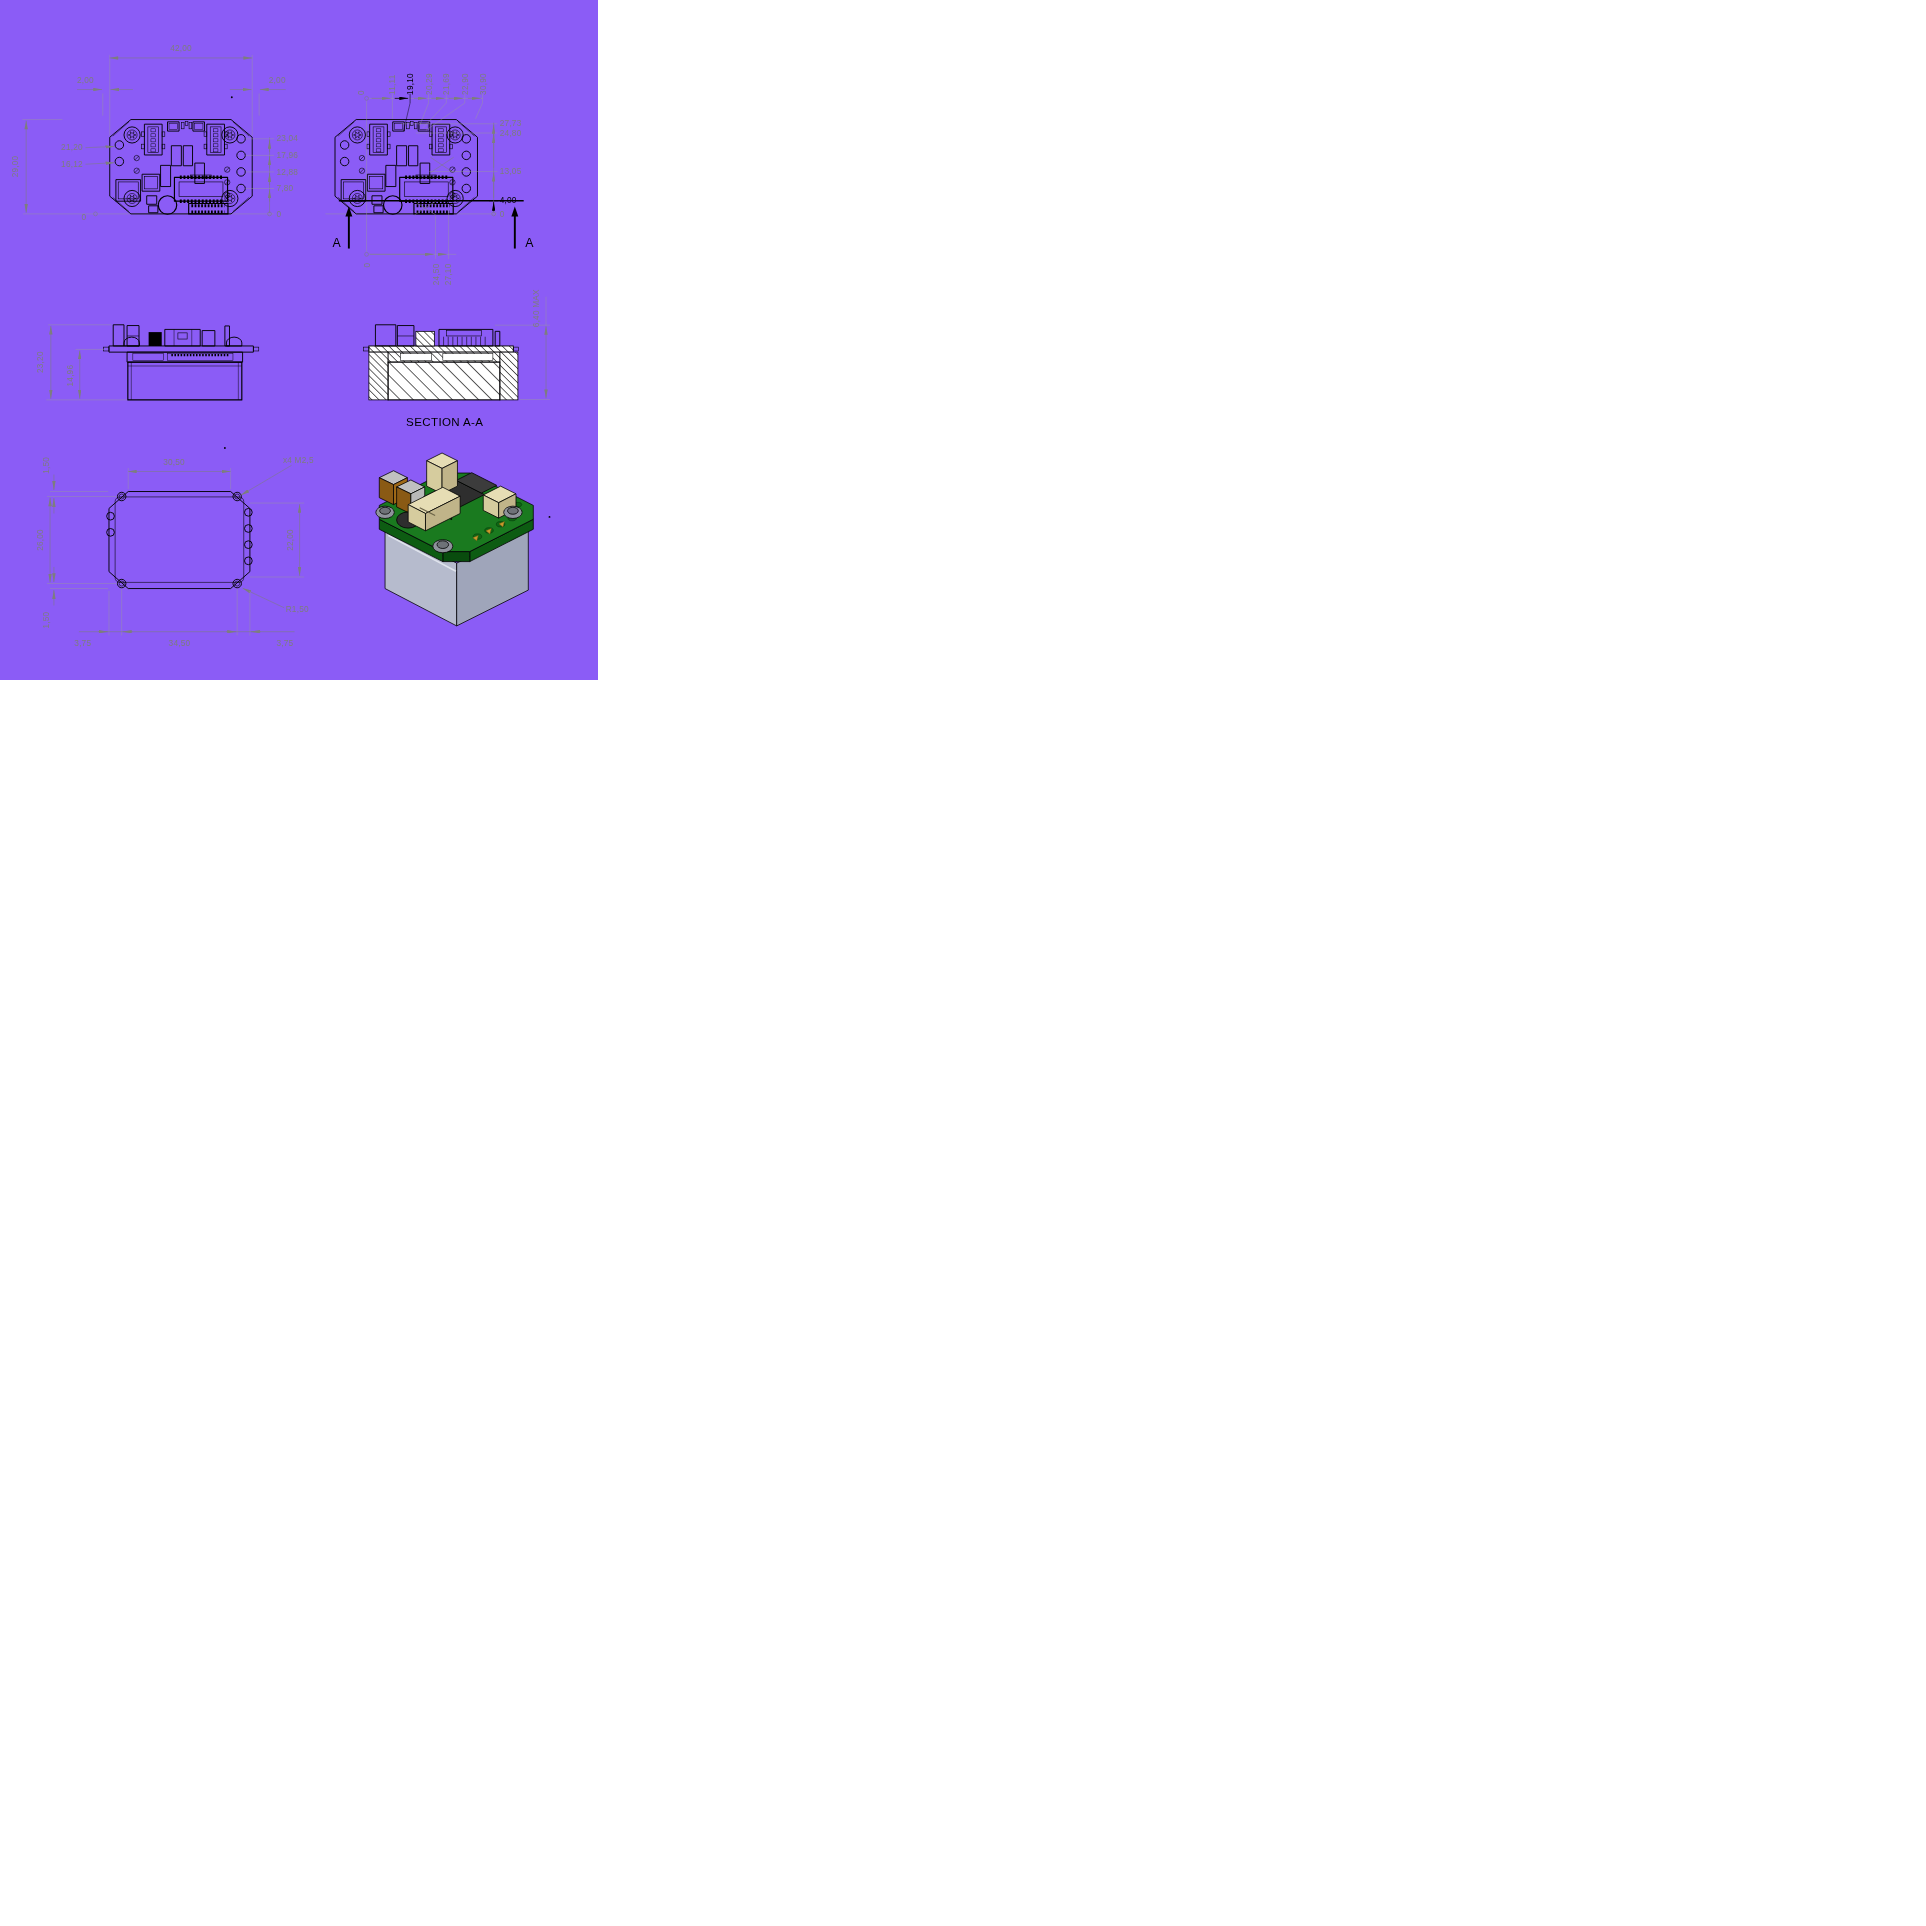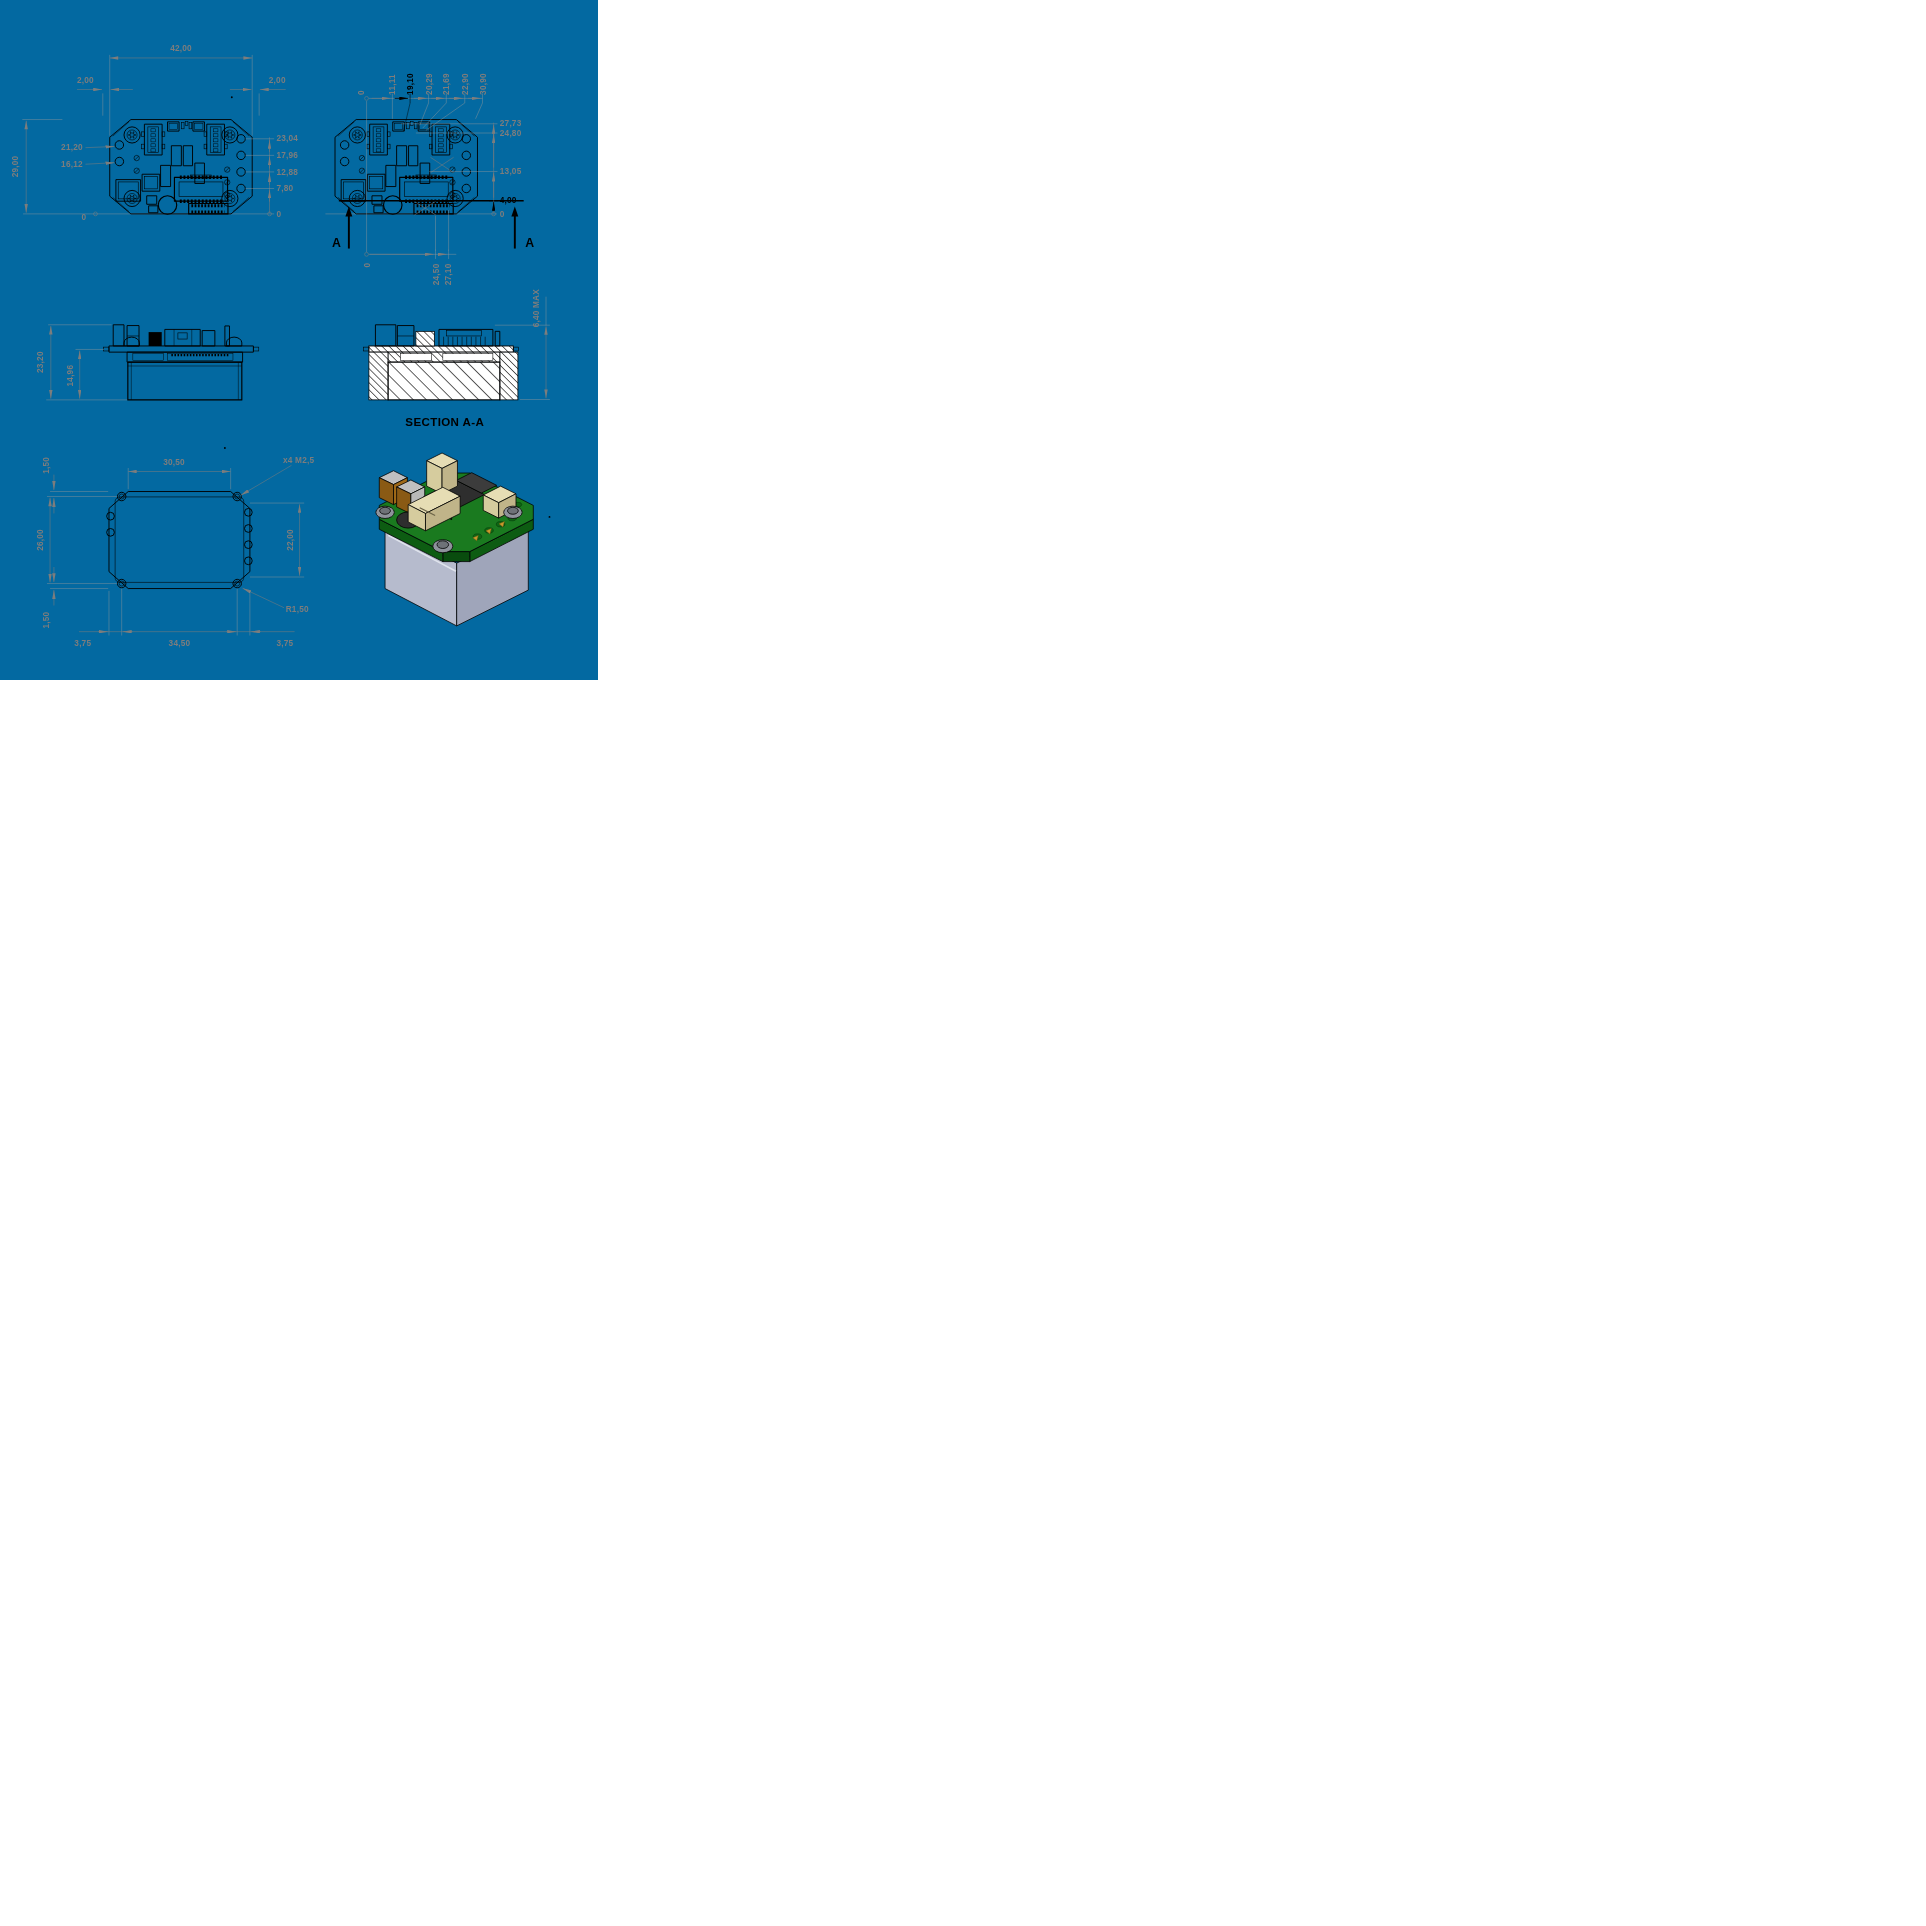--- a/index.html
+++ b/index.html
@@ -1,17 +1,17 @@
 <!DOCTYPE html>
 <html style="font-size:6.2px"><head>
 <meta charset="utf-8">
 <style>
   html,body{margin:0;padding:0;background:#ffffff;}
   body{font-family:"Liberation Sans", sans-serif;}
-  .canvas{width:598px;height:680px;position:relative;background:#0369a1;font-weight:bold;}
+  .canvas{width:598px;height:680px;position:relative;background:#8b5cf6;}
   svg{display:block;}
   
   .k2 {stroke:#000;stroke-width:2.4;fill:none;stroke-linejoin:round;}
   .k3 {stroke:#000;stroke-width:3;fill:none;stroke-linejoin:round;}
   .k15{stroke:#000;stroke-width:1.5;fill:none;}
   .k12{stroke:#000;stroke-width:1.2;fill:none;}
   .g  {stroke:#7d7d7d;stroke-width:1.4;fill:none;}
   .gth{stroke:#9a9a9a;stroke-width:1.1;fill:none;}
   .blk{stroke:#000;stroke-width:2;fill:none;}
   .sec{stroke:#000;stroke-width:4.2;fill:none;}

